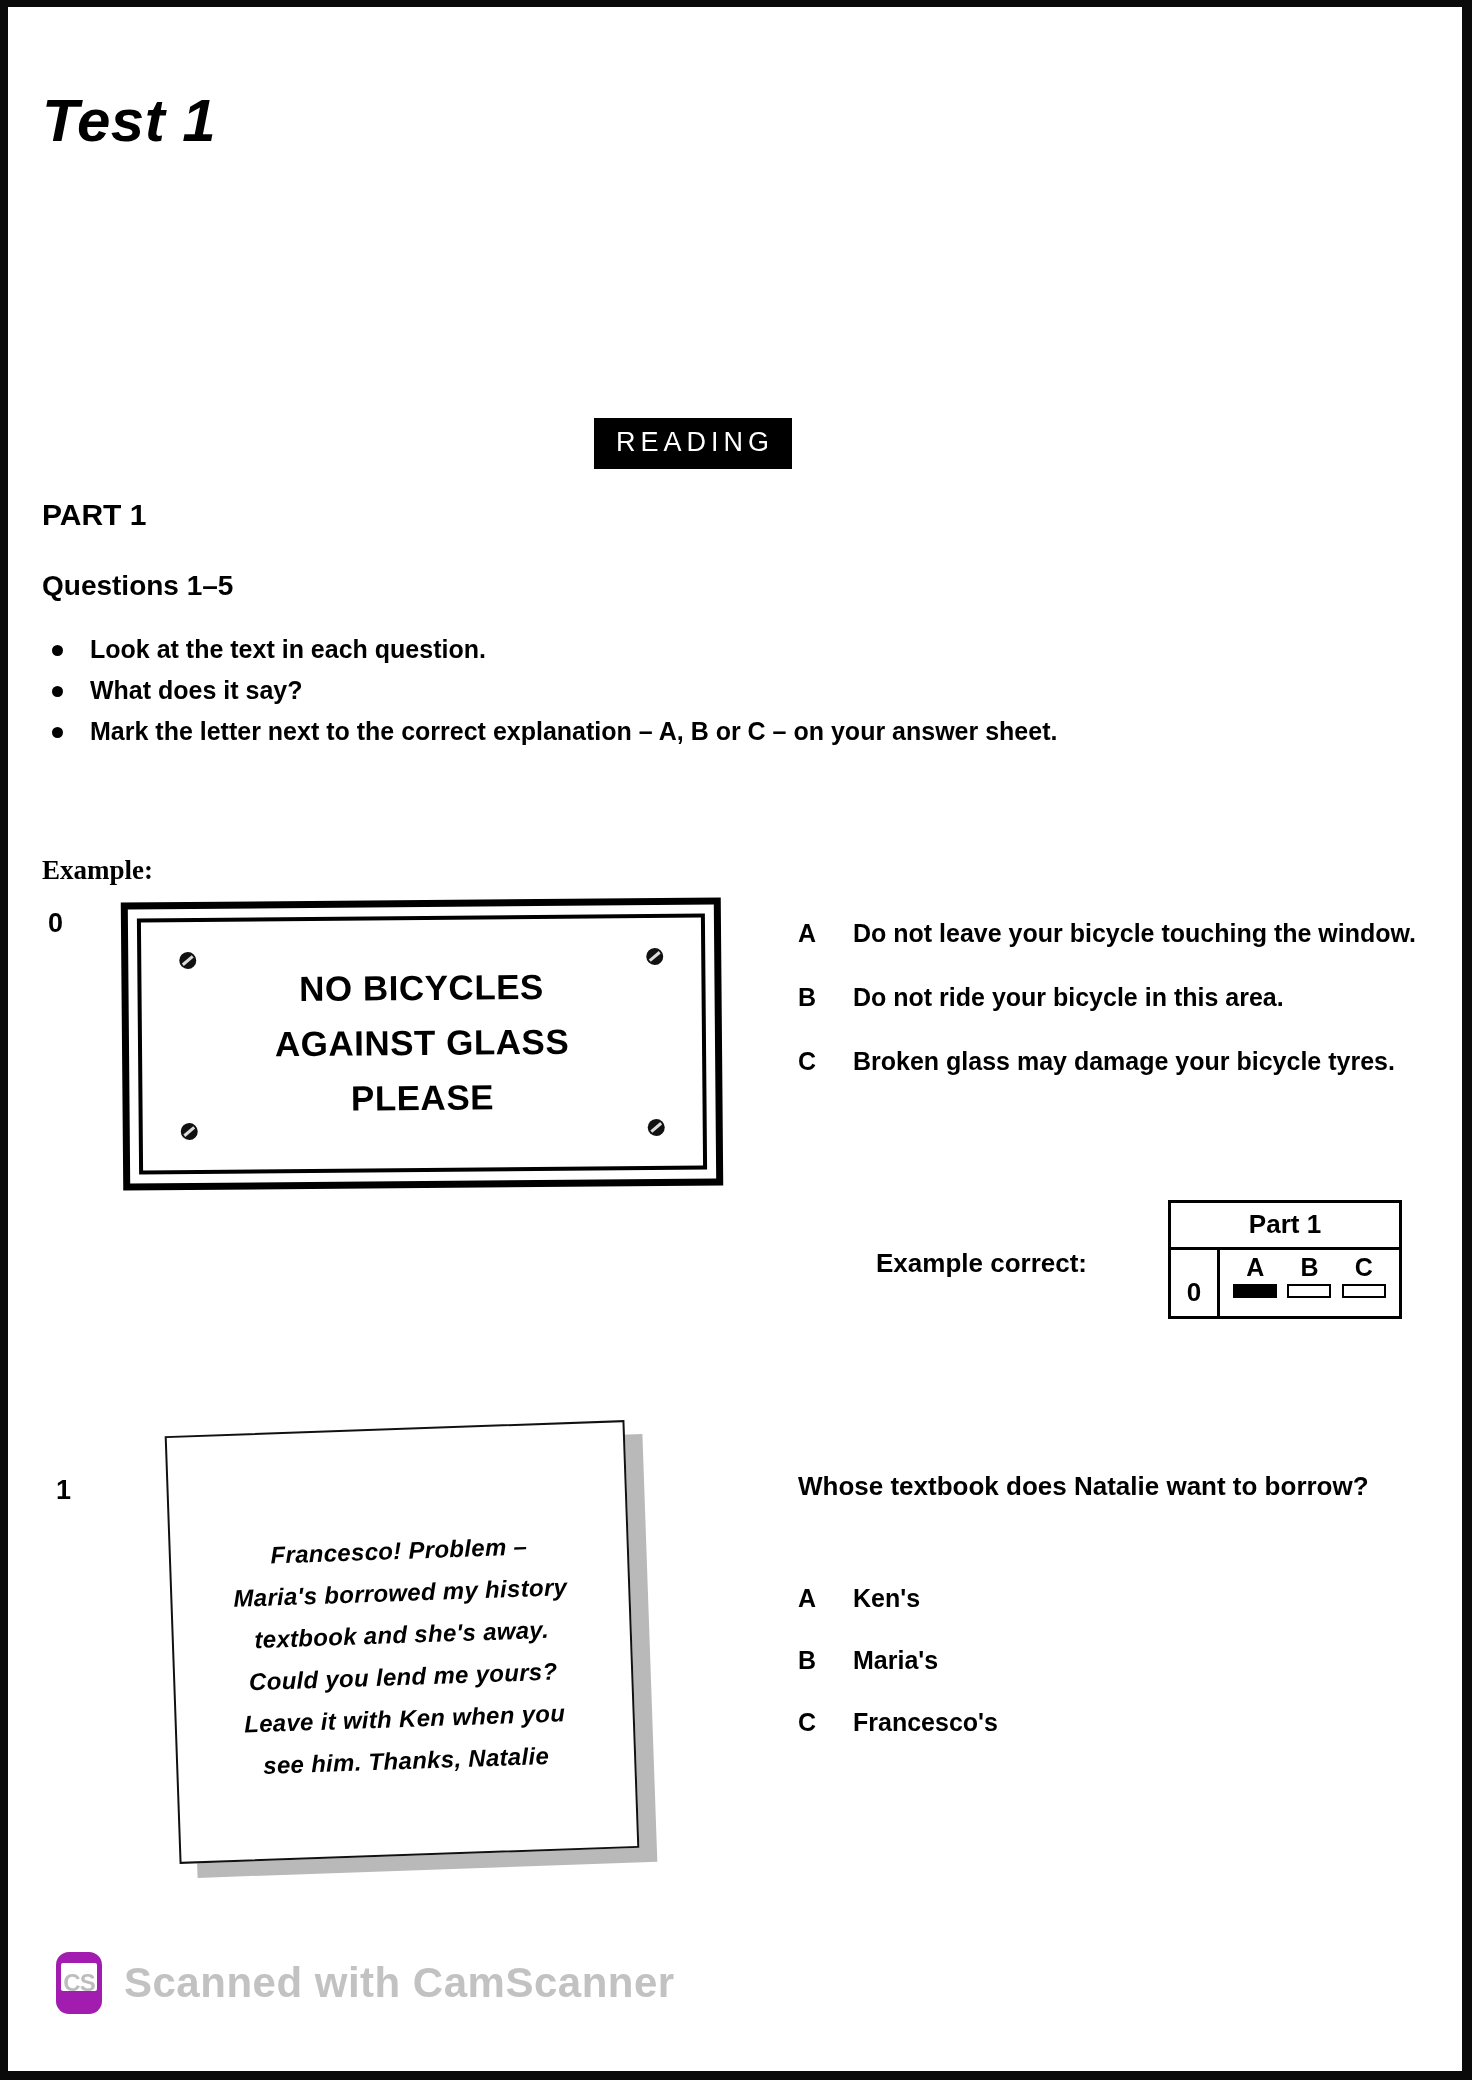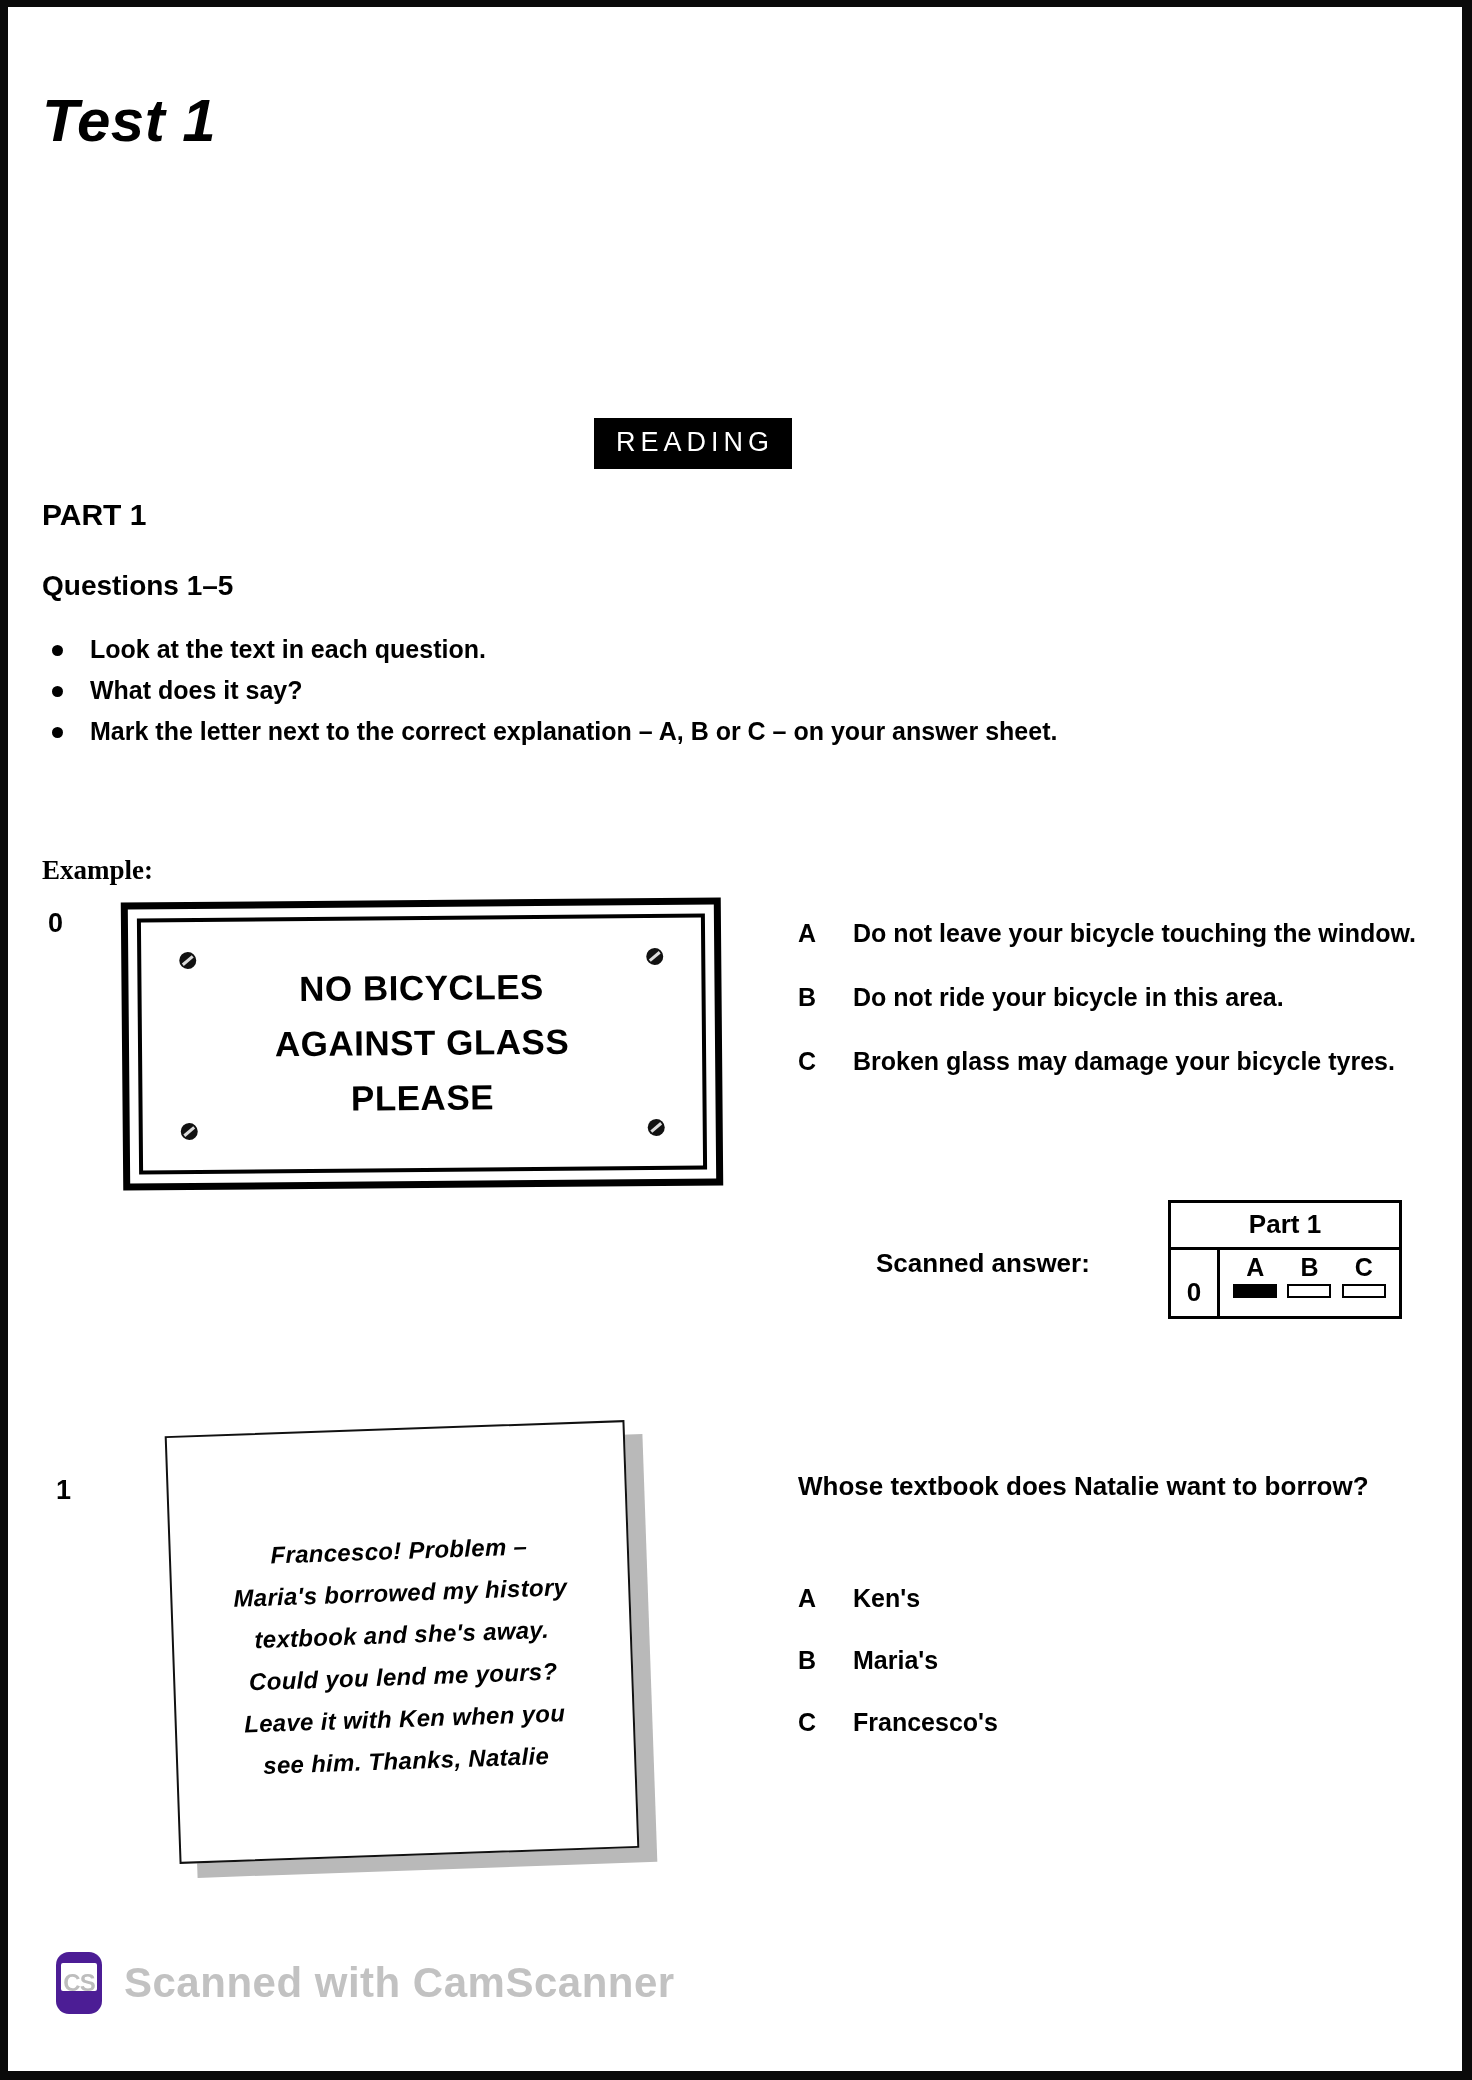--- a/index.html
+++ b/index.html
@@ -301,21 +301,21 @@
   
   .watermark {
     position: absolute;
     left: 56px; top: 1952px;
     display: flex;
     align-items: center;
   }
   .cs-logo {
     width: 46px; height: 62px;
     border-radius: 13px;
-    background: #4c1d95;
+    background: #a21caf;
     color: #fff;
     font-size: 24px;
     font-weight: bold;
     display: flex;
     align-items: center;
     justify-content: center;
     letter-spacing: -1px;
     position: relative;
   }
   .cs-logo::before {
@@ -394,21 +394,21 @@
       <div class="opt-row">
         <span class="letter">B</span>
         <span class="otext">Do not ride your bicycle in this area.</span>
       </div>
       <div class="opt-row">
         <span class="letter">C</span>
         <span class="otext">Broken glass may damage your bicycle tyres.</span>
       </div>
     </div>
 
-    <div class="example-answer-label">Scanned answer:</div>
+    <div class="example-answer-label">Example correct:</div>
 
     <div class="answer-box">
       <div class="ab-head">Part 1</div>
       <div class="ab-body">
         <div class="ab-num">0</div>
         <div class="ab-cells">
           <div class="ab-cell">
             <span class="cl">A</span>
             <span class="mark filled"></span>
           </div>

